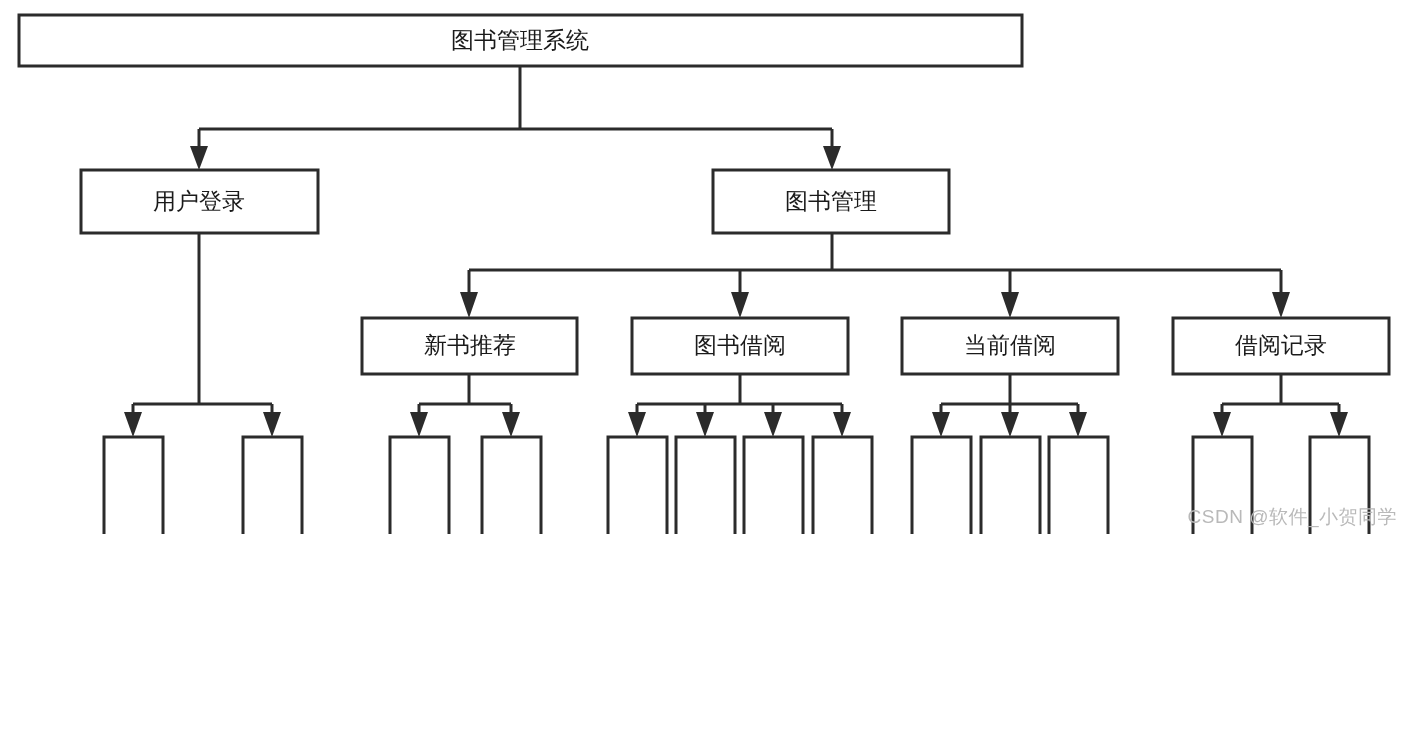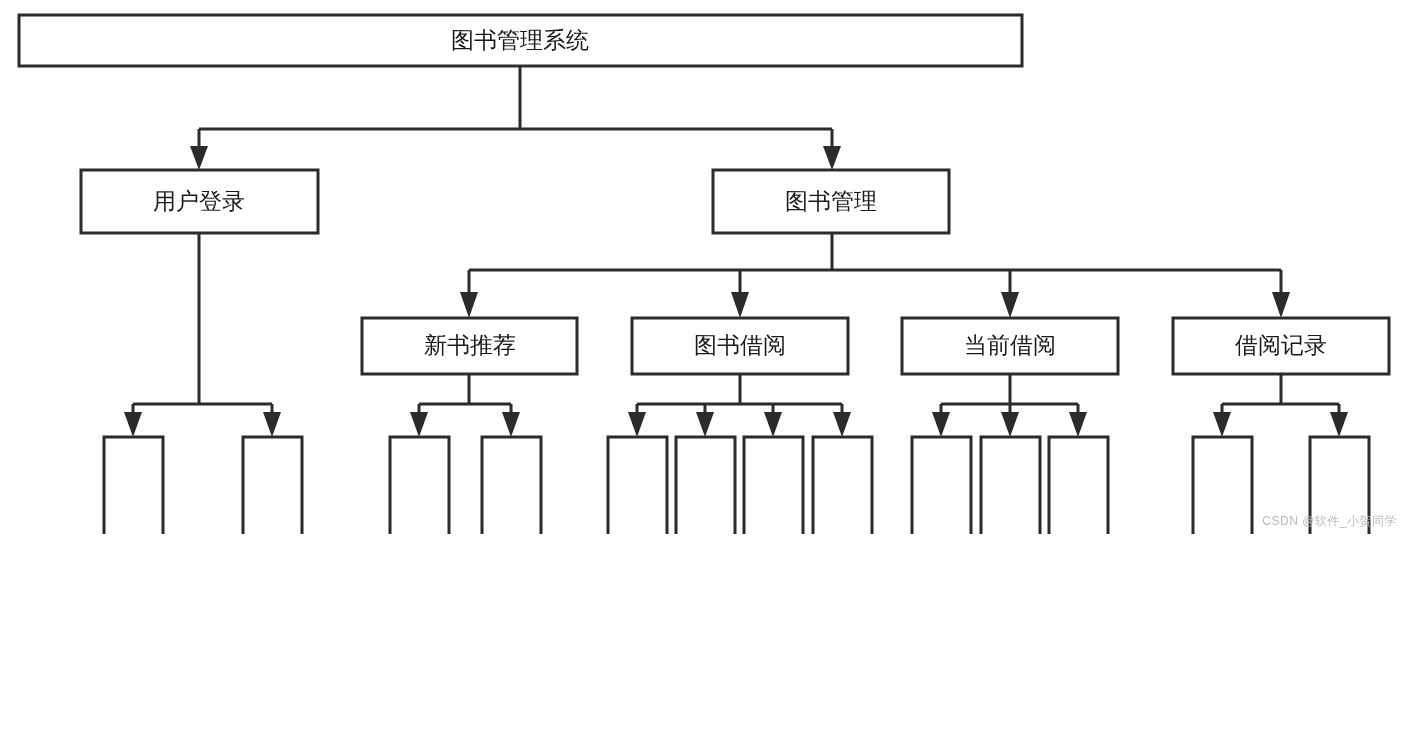--- a/index.html
+++ b/index.html
@@ -58,21 +58,21 @@
     align-items: center;
     justify-content: center;
     white-space: nowrap;
     pointer-events: none;
   }
   .watermark {
     position: absolute;
     right: 8px;
     bottom: 4px;
     font-family: "Liberation Sans", "DejaVu Sans", sans-serif;
-    font-size: 12px;
+    font-size: 19px;
     color: #b9b9b9;
     letter-spacing: 0.5px;
     white-space: nowrap;
   }
 </style>
 </head>
 <body>
 
 <div id="diagram-root">
 

